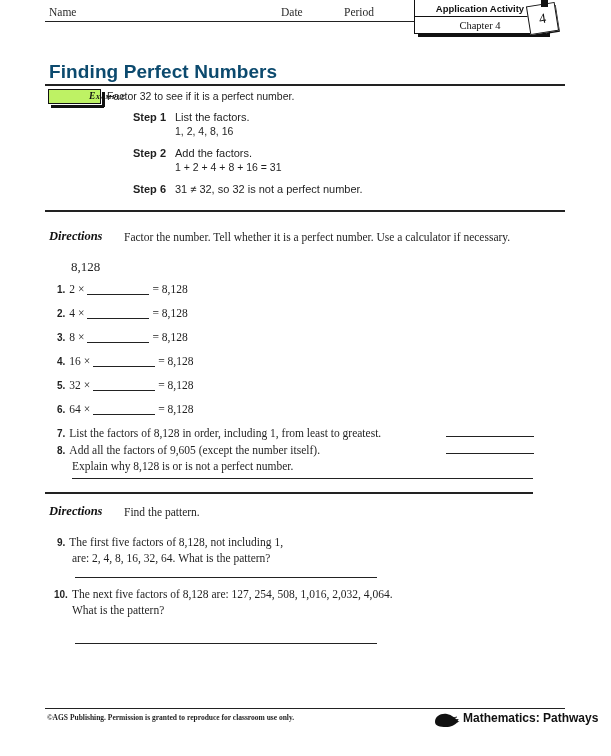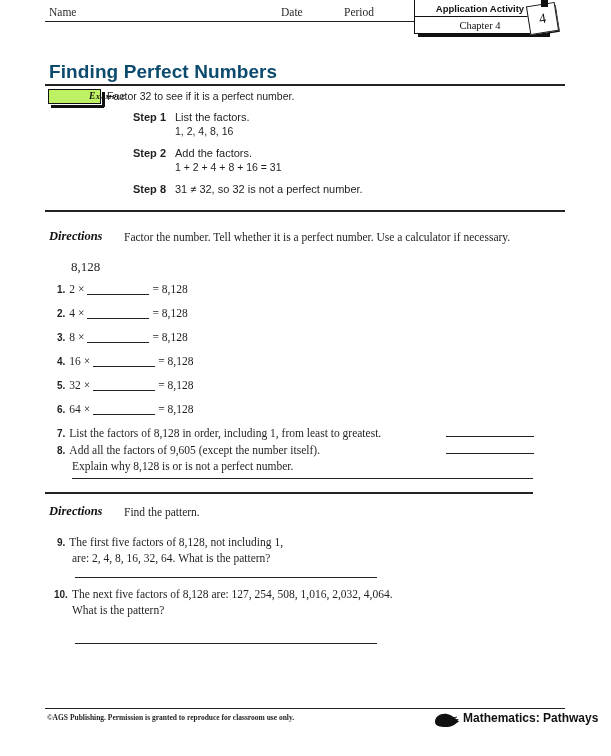--- a/index.html
+++ b/index.html
@@ -395,21 +395,21 @@
     <span class="step-lbl">Step 1</span><span>List the factors.</span>
   </div>
   <div class="step-detail s1d">1, 2, 4, 8, 16</div>
 
   <div class="step-row s2">
     <span class="step-lbl">Step 2</span><span>Add the factors.</span>
   </div>
   <div class="step-detail s2d">1 + 2 + 4 + 8 + 16 = 31</div>
 
   <div class="step-row s3">
-    <span class="step-lbl">Step 8</span><span>31 ≠ 32, so 32 is not a perfect number.</span>
+    <span class="step-lbl">Step 6</span><span>31 ≠ 32, so 32 is not a perfect number.</span>
   </div>
 
   <div class="rule rule-ex-bottom"></div>
 
   <div class="dir-label dir1-lbl">Directions</div>
   <div class="dir-text dir1-text">Factor the number. Tell whether it is a perfect number. Use a calculator if necessary.</div>
 
   <div class="subject-number">8,128</div>
 
   <div class="q q-factor q1">

